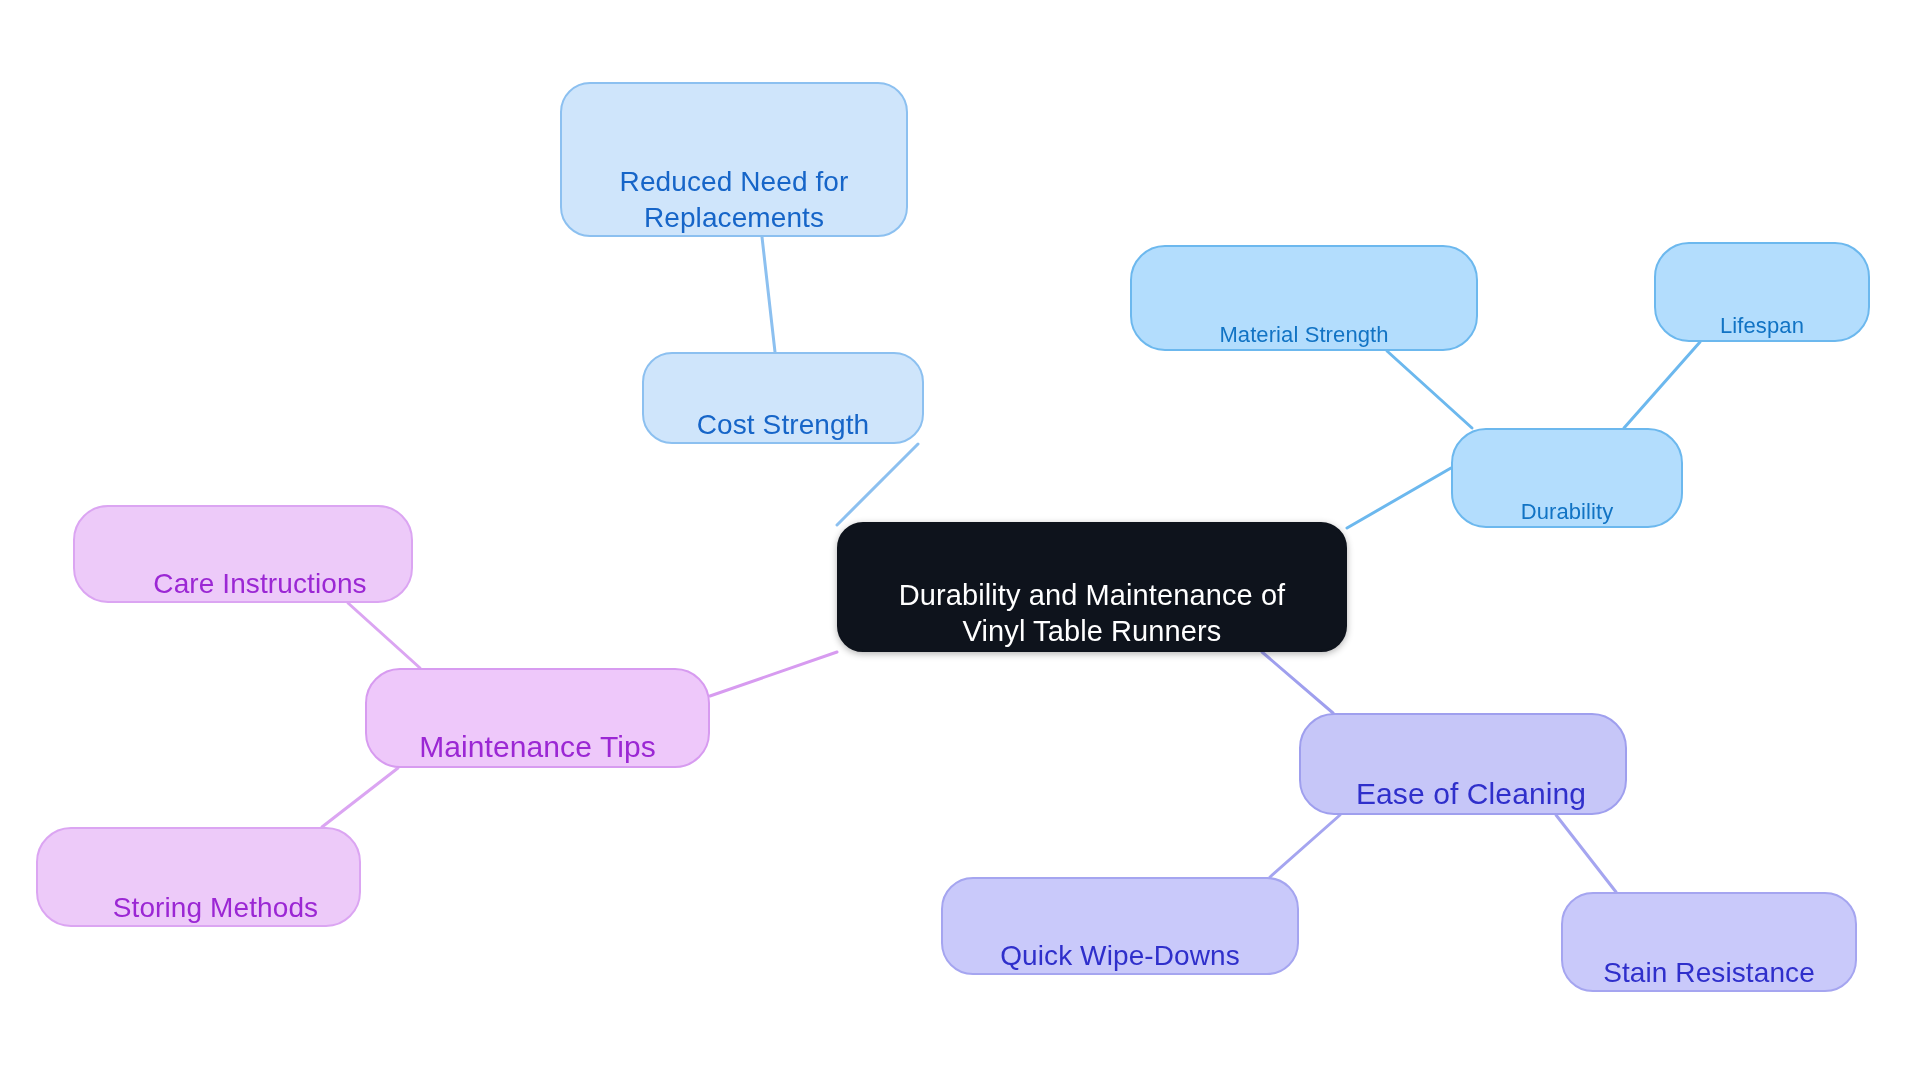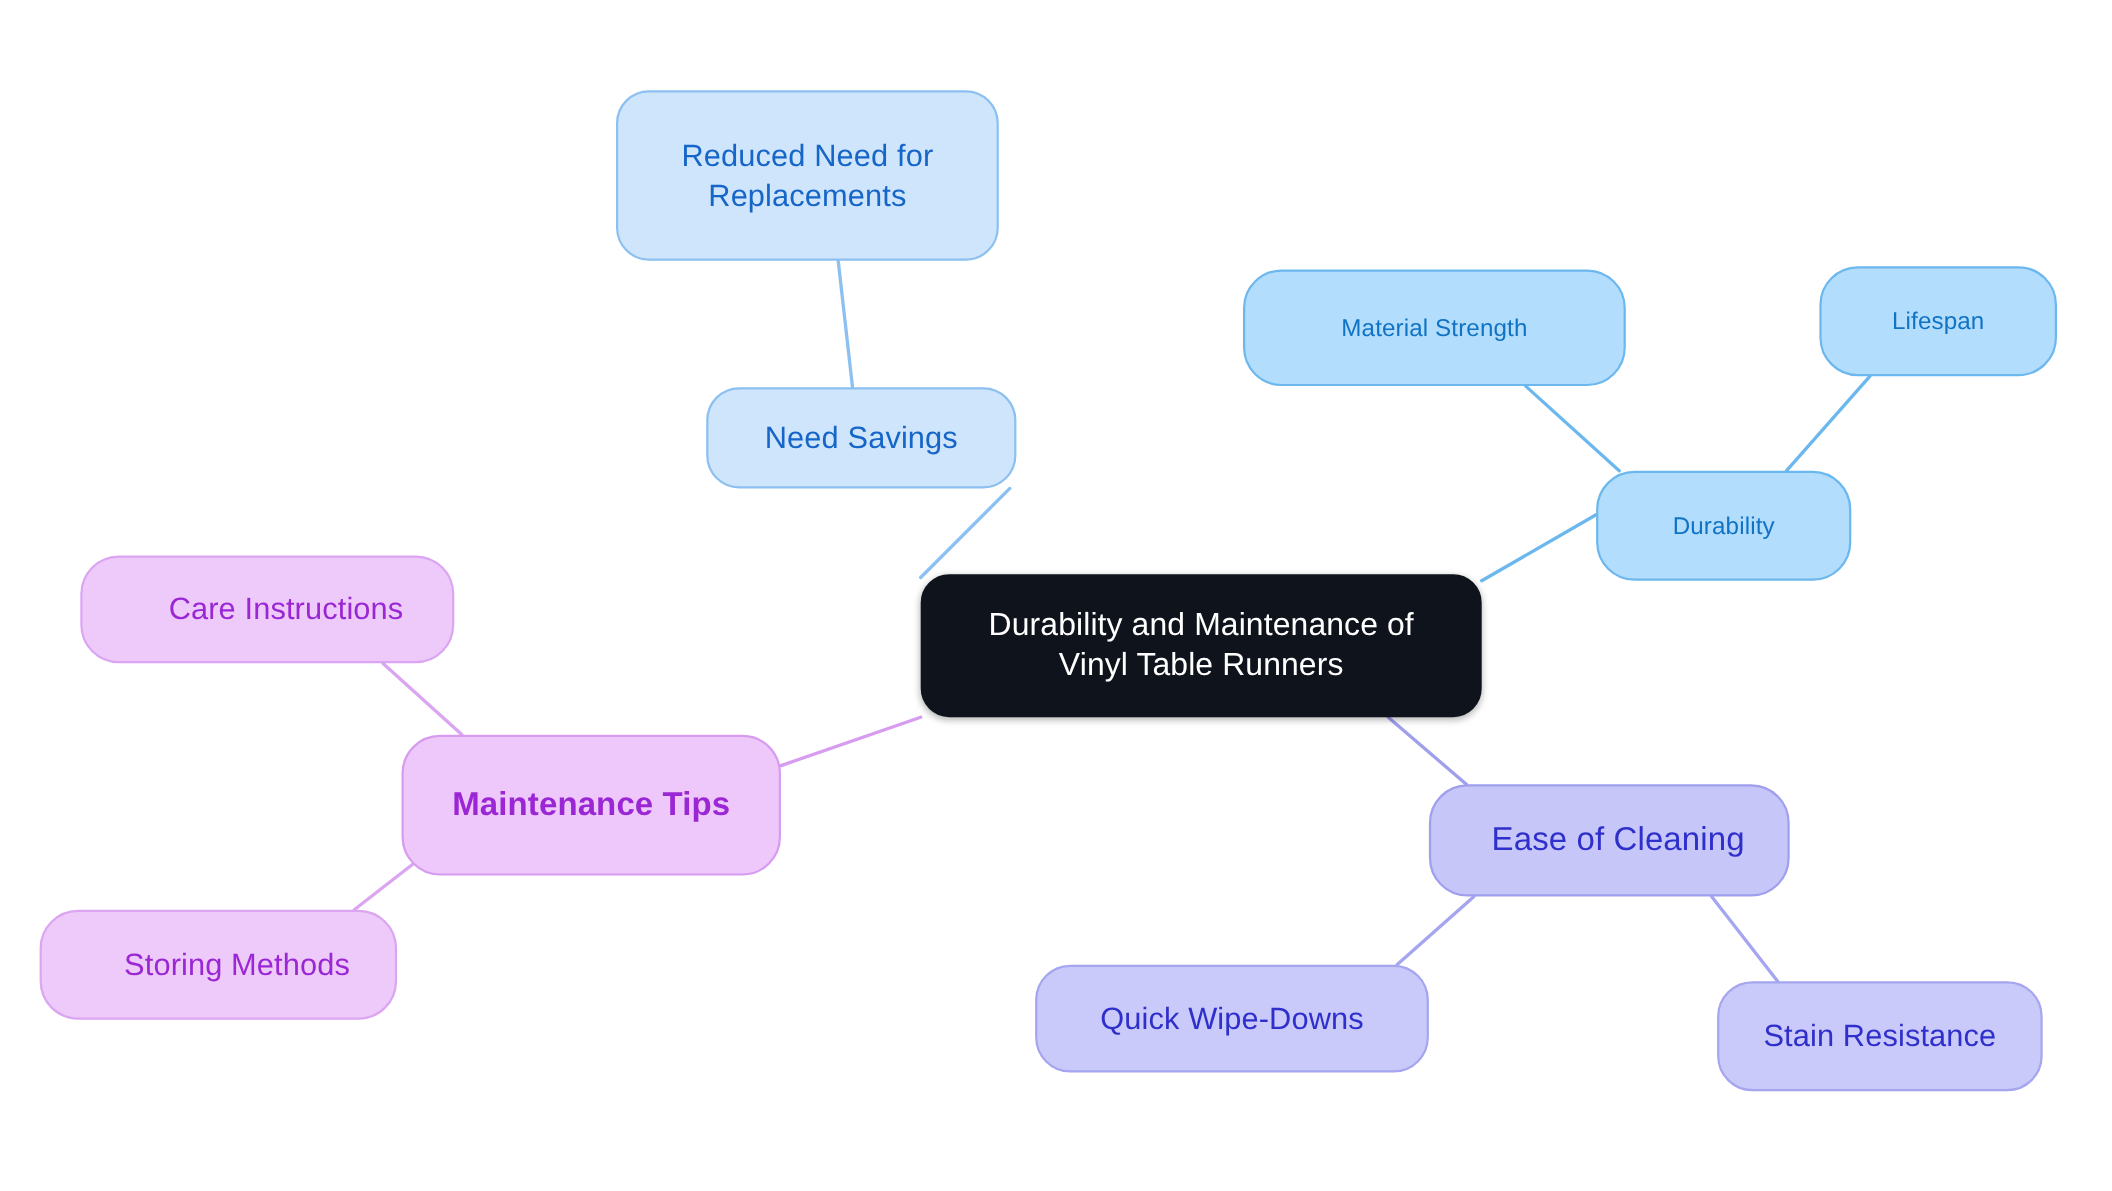--- a/index.html
+++ b/index.html
@@ -20,21 +20,21 @@
     left: 0;
     top: 0;
     width: 1920px;
     height: 1083px;
     pointer-events: none;
   }
   .node {
     position: absolute;
     box-sizing: border-box;
     display: flex;
-    align-items: center;
+    align-items: flex-end;
     justify-content: center;
     text-align: center;
     border-style: solid;
     border-width: 2px;
     line-height: 1.26;
     white-space: pre-line;
     letter-spacing: 0.1px;
   }
   .node-root {
     background: #0e131c;
@@ -101,26 +101,26 @@
       <line x1="1262" y1="652" x2="1333" y2="713" stroke="#9f9fee" stroke-width="3" stroke-linecap="round"></line>
       <line x1="1270" y1="877" x2="1340" y2="815" stroke="#a5a5f0" stroke-width="3" stroke-linecap="round"></line>
       <line x1="1616" y1="892" x2="1556" y2="815" stroke="#a5a5f0" stroke-width="3" stroke-linecap="round"></line>
       <line x1="710" y1="696" x2="837" y2="652" stroke="#d79bf0" stroke-width="3" stroke-linecap="round"></line>
       <line x1="348" y1="603" x2="420" y2="668" stroke="#dba5f2" stroke-width="3" stroke-linecap="round"></line>
       <line x1="322" y1="827" x2="398" y2="768" stroke="#dba5f2" stroke-width="3" stroke-linecap="round"></line>
     </svg>
   <div id="node-layer">
       <div class="node node-root" style="left: 837px; top: 522px; width: 510px; height: 130px; background: rgb(14, 19, 28); color: rgb(255, 255, 255);"><span>Durability and Maintenance of
 Vinyl Table Runners</span></div>
-      <div class="node node-l2-blue" style="left: 642px; top: 352px; width: 282px; height: 92px; background: rgb(207, 229, 251); border-color: rgb(140, 192, 240); color: rgb(22, 101, 200);"><span>Need Savings</span></div>
+      <div class="node node-l2-blue" style="left: 642px; top: 352px; width: 282px; height: 92px; background: rgb(207, 229, 251); border-color: rgb(140, 192, 240); color: rgb(22, 101, 200);"><span>Cost Strength</span></div>
       <div class="node node-l2-blue" style="left: 560px; top: 82px; width: 348px; height: 155px; background: rgb(207, 229, 251); border-color: rgb(140, 192, 240); color: rgb(22, 101, 200);"><span>Reduced Need for
 Replacements</span></div>
       <div class="node node-l1-blue" style="left: 1451px; top: 428px; width: 232px; height: 100px; background: rgb(179, 221, 253); border-color: rgb(108, 184, 238); color: rgb(17, 115, 196);"><span>Durability</span></div>
       <div class="node node-l1-blue" style="left: 1130px; top: 245px; width: 348px; height: 106px; background: rgb(179, 221, 253); border-color: rgb(108, 184, 238); color: rgb(17, 115, 196);"><span>Material Strength</span></div>
       <div class="node node-l1-blue" style="left: 1654px; top: 242px; width: 216px; height: 100px; background: rgb(179, 221, 253); border-color: rgb(108, 184, 238); color: rgb(17, 115, 196);"><span>Lifespan</span></div>
       <div class="node node-l1-purple" style="left: 1299px; top: 713px; width: 328px; height: 102px; background: rgb(198, 198, 248); border-color: rgb(159, 159, 238); color: rgb(47, 47, 203); padding-left: 16px;"><span>Ease of Cleaning</span></div>
       <div class="node node-l2-purple" style="left: 941px; top: 877px; width: 358px; height: 98px; background: rgb(201, 201, 250); border-color: rgb(165, 165, 240); color: rgb(47, 47, 203);"><span>Quick Wipe-Downs</span></div>
       <div class="node node-l2-purple" style="left: 1561px; top: 892px; width: 296px; height: 100px; background: rgb(201, 201, 250); border-color: rgb(165, 165, 240); color: rgb(47, 47, 203);"><span>Stain Resistance</span></div>
-      <div class="node node-l1-pink" style="left: 365px; top: 668px; width: 345px; height: 128px; background: rgb(238, 200, 250); border-color: rgb(215, 155, 240); color: rgb(155, 39, 212); font-weight: bold;"><span>Maintenance Tips</span></div>
+      <div class="node node-l1-pink" style="left: 365px; top: 668px; width: 345px; height: 100px; background: rgb(238, 200, 250); border-color: rgb(215, 155, 240); color: rgb(155, 39, 212);"><span>Maintenance Tips</span></div>
       <div class="node node-l2-pink" style="left: 73px; top: 505px; width: 340px; height: 98px; background: rgb(237, 202, 249); border-color: rgb(219, 165, 242); color: rgb(155, 39, 212);"><span>Care Instructions</span></div>
       <div class="node node-l2-pink" style="left: 36px; top: 827px; width: 325px; height: 100px; background: rgb(237, 202, 249); border-color: rgb(219, 165, 242); color: rgb(155, 39, 212);"><span>Storing Methods</span></div>
     </div>
 </div>
 
 </body></html>

